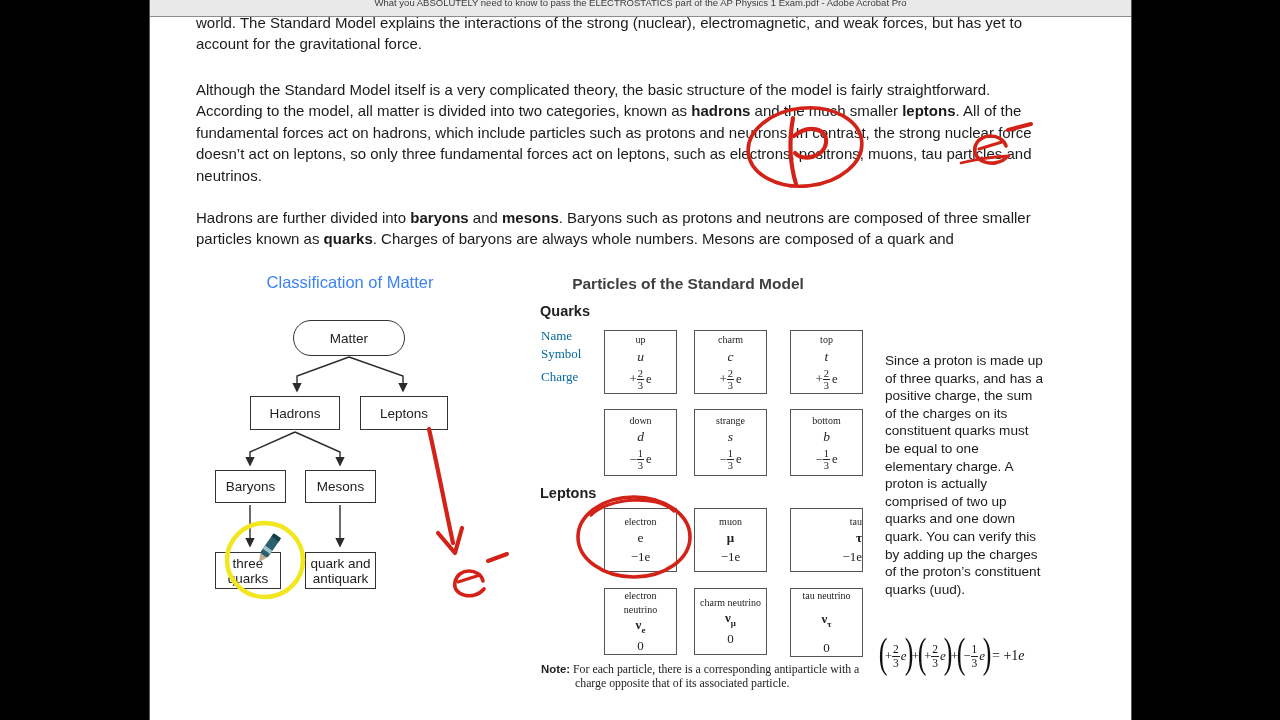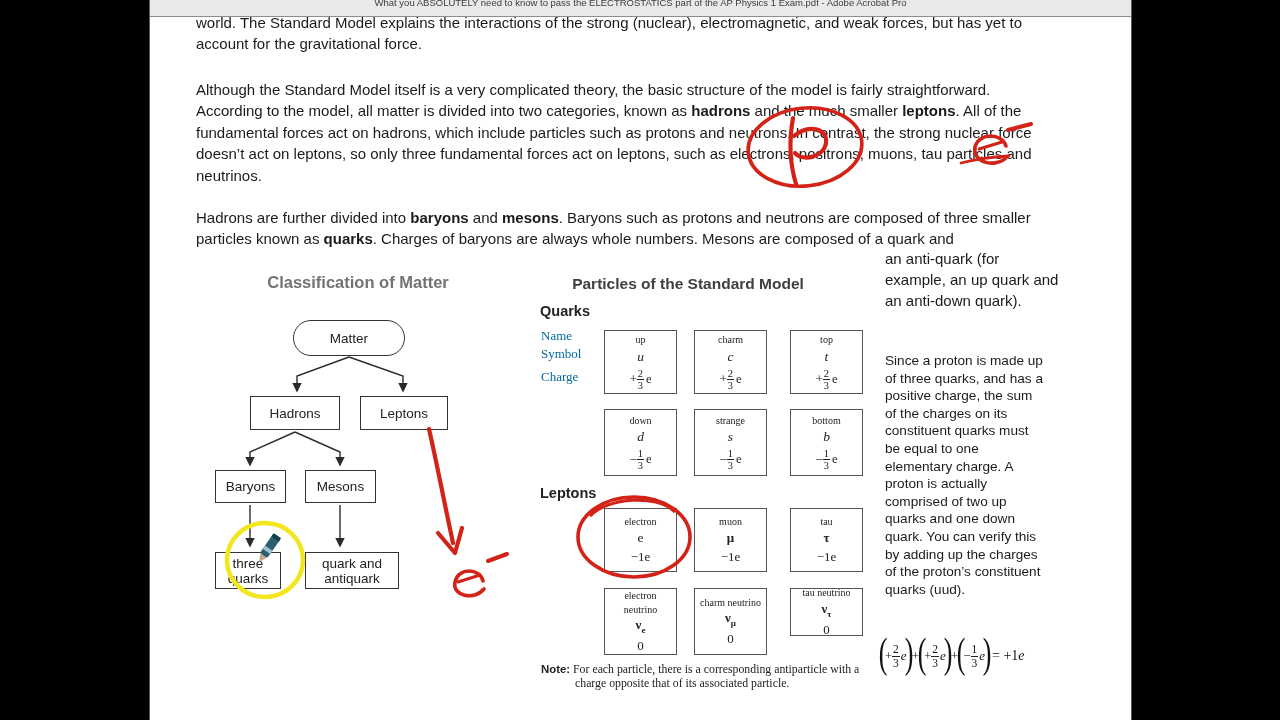--- a/index.html
+++ b/index.html
@@ -28,21 +28,21 @@
   }
   .para b { font-weight:bold; }
 
   .rc { position:absolute; color:#1b1b1b; }
   .rc-a { left:735px; top:248px; width:178px; font-size:15px; line-height:21px; }
   .rc-b { left:735px; top:352px; width:162px; font-size:13.6px; line-height:17.6px; }
 
   
   .diagram-title {
     position:absolute; left:200px; top:273px; transform:translateX(-50%);
-    font-size:16.5px; font-weight:bold; color:#737373; white-space:nowrap;margin-left:8px;
+    font-size:16.5px; font-weight:normal; color:#3b82f6; white-space:nowrap;
   }
   .dnode {
     position:absolute; border:1.3px solid #333; background:#fff;
     display:flex; align-items:center; justify-content:center; text-align:center;
     font-size:13.5px; line-height:15px; color:#222;
   }
   .stadium { border-radius:18px; }
 
   
   .table-title {
@@ -107,31 +107,30 @@
     </div>
 
     <div class="para" style="top:79px;">
       <span>Although the Standard Model itself is a very complicated theory, the basic structure of the model is fairly straightforward. According to the model, all matter is divided into two categories, known as </span><b>hadrons</b><span> and the much smaller </span><b>leptons</b><span>. All of the fundamental forces act on hadrons, which include particles such as protons and neutrons. In contrast, the strong nuclear force doesn’t act on leptons, so only three fundamental forces act on leptons, such as electrons, positrons, muons, tau particles and neutrinos.</span>
     </div>
 
     <div class="para" style="top:207px;">
       <span>Hadrons are further divided into </span><b>baryons</b><span> and </span><b>mesons</b><span>. Baryons such as protons and neutrons are composed of three smaller particles known as </span><b>quarks</b><span>. Charges of baryons are always whole numbers. Mesons are composed of a quark and</span>
     </div>
 
-    <div class="rc rc-a">an anti-quark (for example, an up quark and an anti-down quark).</div>
     <div class="rc rc-b">Since a proton is made up of three quarks, and has a positive charge, the sum of the charges on its constituent quarks must be equal to one elementary charge. A proton is actually comprised of two up quarks and one down quark. You can verify this by adding up the charges of the proton’s constituent quarks (uud).</div>
 
     <div class="diagram-title">Classification of Matter</div>
     <div class="dnode stadium" style="left:143px;top:320px;width:112px;height:36px;">Matter</div>
     <div class="dnode" style="left:100px;top:396px;width:90px;height:34px;">Hadrons</div>
     <div class="dnode" style="left:210px;top:396px;width:88px;height:34px;">Leptons</div>
     <div class="dnode" style="left:65px;top:470px;width:71px;height:33px;">Baryons</div>
     <div class="dnode" style="left:155px;top:470px;width:71px;height:33px;">Mesons</div>
     <div class="dnode" style="left:65px;top:552px;width:66px;height:37px;padding:0 6px;">three quarks</div>
-    <div class="dnode" style="left:155px;top:552px;width:94px;height:37px;padding:0 2px;">quark and antiquark</div>
+    <div class="dnode" style="left:155px;top:552px;width:71px;height:37px;padding:0 2px;">quark and antiquark</div>
 
     <div class="table-title">Particles of the Standard Model</div>
     <div class="group-heading" style="top:303px;">Quarks</div>
     <div class="row-label" style="top:328px;">Name</div>
     <div class="row-label" style="top:346px;">Symbol</div>
     <div class="row-label" style="top:369px;">Charge</div>
 
     <div class="pbox" style="left:454px;top:330px;height:64px;">
       <div class="pname">up</div>
       <div class="psym">u</div>
@@ -211,37 +210,37 @@
     <div class="pbox" style="left:454px;top:508px;height:64px;font-family:Liberation Serif, serif;">
       <div class="pname">electron</div>
       <div class="psym" style="font-style:normal;">e</div>
       <div class="pcharge">−1e</div>
     </div>
     <div class="pbox" style="left:544px;top:508px;height:64px;">
       <div class="pname">muon</div>
       <div class="psym psym-n">μ</div>
       <div class="pcharge">−1e</div>
     </div>
-    <div class="pbox" style="left:640px;top:508px;height:64px;">
+    <div class="pbox" style="left:640px;top:508px;height:64px;align-items:flex-end;">
       <div class="pname">tau</div>
       <div class="psym psym-n">τ</div>
       <div class="pcharge">−1e</div>
     </div>
 
     <div class="pbox" style="left:454px;top:588px;height:67px;">
       <div class="pname" style="width:62px;">electron neutrino</div>
       <div class="psym-n"><span>ν</span><sub>e</sub></div>
       <div class="pcharge">0</div>
     </div>
     <div class="pbox" style="left:544px;top:588px;height:67px;">
       <div class="pname" style="width:62px;">charm neutrino</div>
       <div class="psym-n"><span>ν</span><sub>μ</sub></div>
       <div class="pcharge">0</div>
     </div>
-    <div class="pbox" style="left:640px;top:588px;height:48px;">
+    <div class="pbox" style="left:640px;top:588px;height:69px;justify-content:space-between;">
       <div class="pname" style="width:62px;">tau neutrino</div>
       <div class="psym-n"><span>ν</span><sub>τ</sub></div>
       <div class="pcharge">0</div>
     </div>
 
     <div class="note"><b>Note:</b><span> For each particle, there is a corresponding antiparticle with a charge opposite that of its associated particle.</span></div>
 
     <div class="equation">
       <span class="eq-term">
         <span class="paren">(</span>

